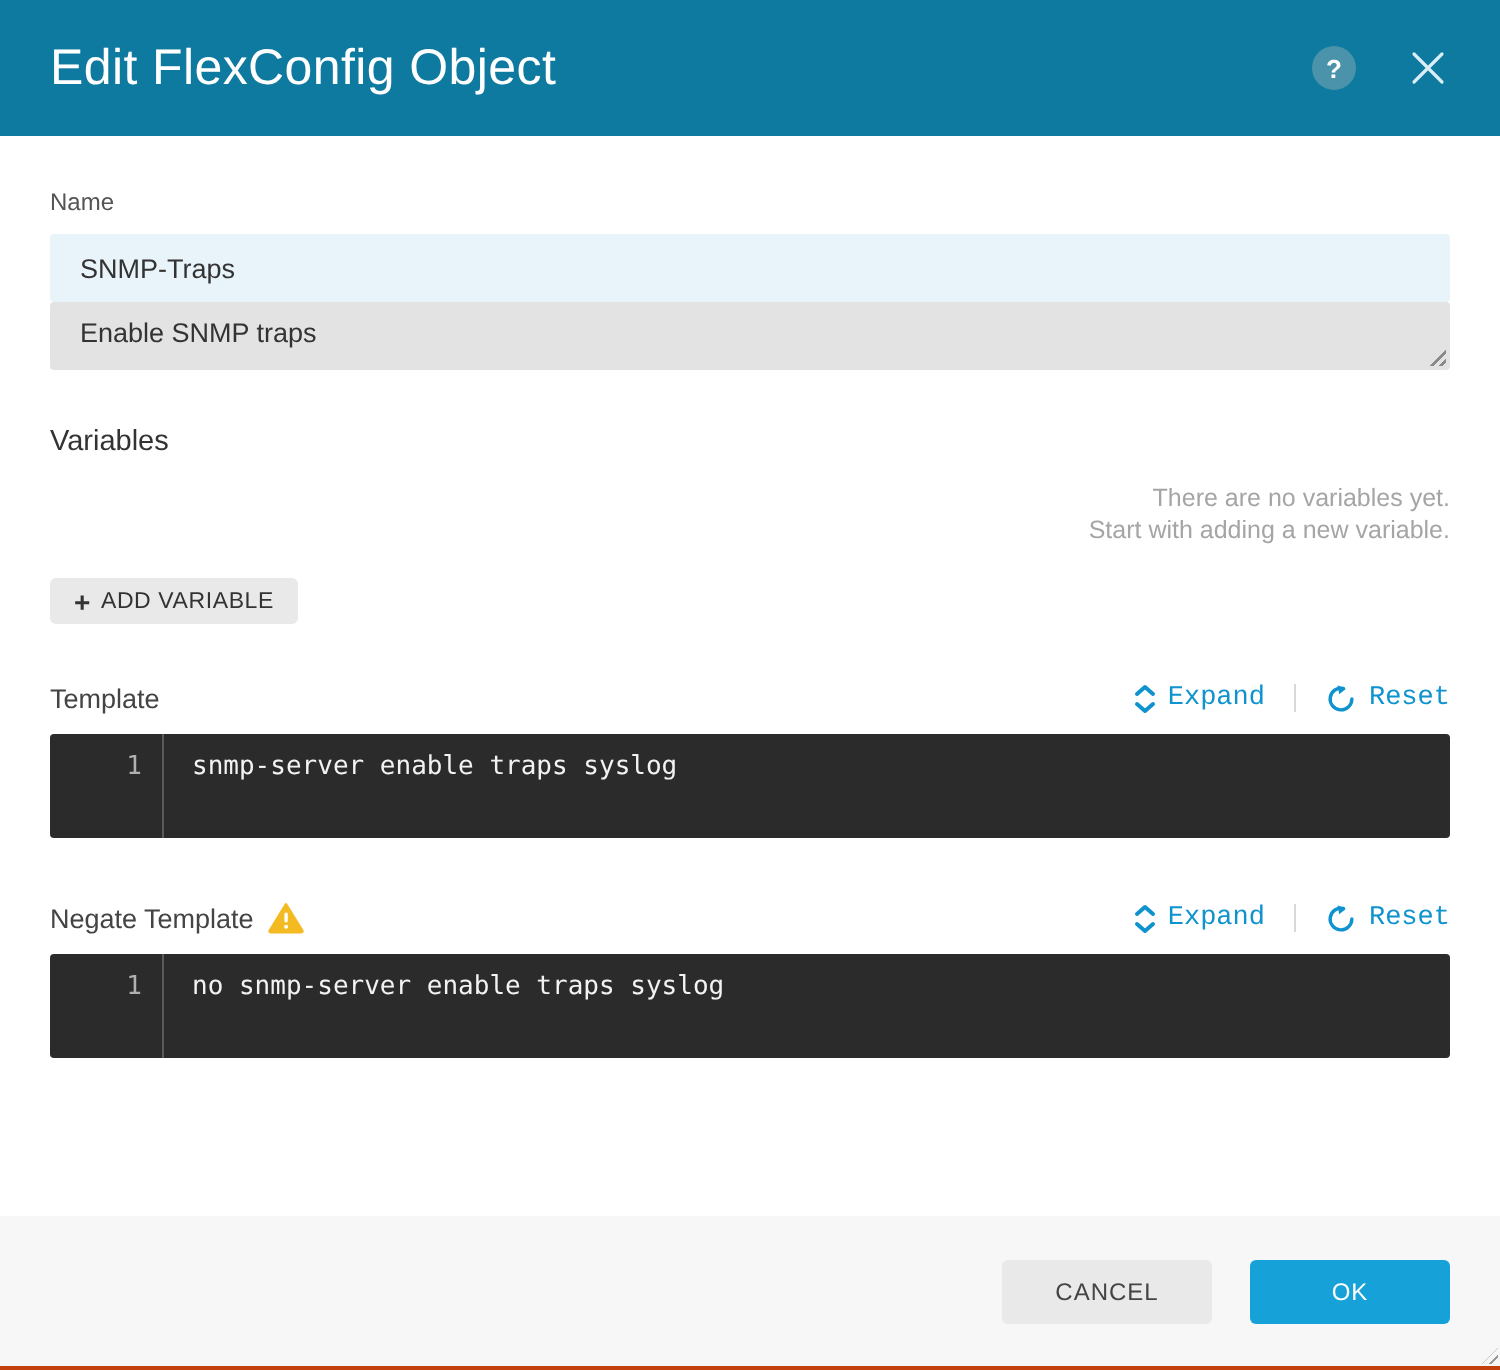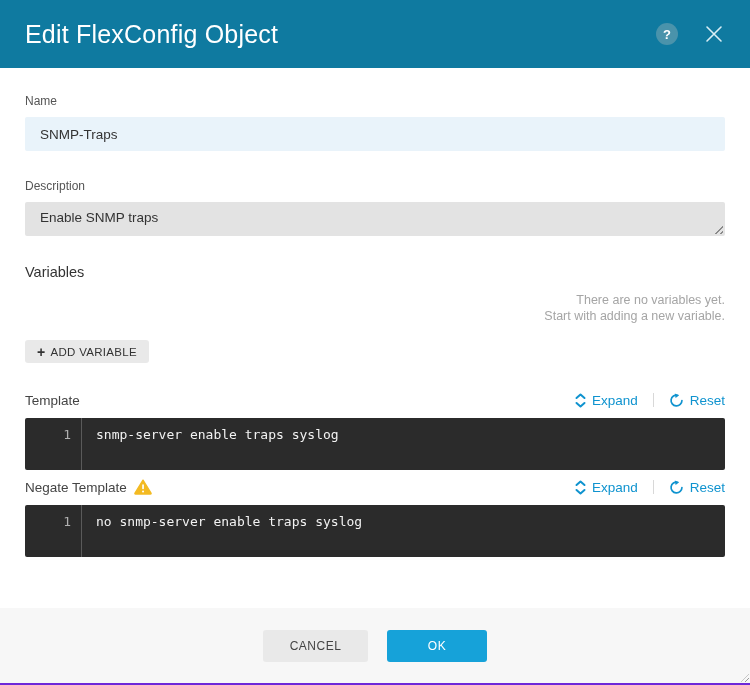--- a/index.html
+++ b/index.html
@@ -84,21 +84,21 @@
   
   .tpl-row {
     margin-top: 30px;
     display: flex; align-items: center;
   }
   .tpl-label {
     font-size: 13.5px; color: #444; flex: 1 1 auto;
     display: flex; align-items: center;
   }
   .warn-icon { margin-left: 7px; display: inline-flex; }
-  .tpl-actions { display: flex; align-items: flex-start; }
+  .tpl-actions { display: flex; align-items: flex-start; font-family: Liberation Mono, monospace; }
   .tpl-link {
     display: inline-flex; align-items: center;
     color: #0f93cf; font-size: 13.5px; cursor: pointer; text-decoration: none;
   }
   .tpl-link svg { margin-right: 6px; }
   .action-divider {
     width: 1px; height: 14px; background: #d8d8d8; margin: 0 15px;
   }
   .code-editor {
     margin-top: 10px; height: 52px;
@@ -113,22 +113,22 @@
     padding: 9px 10px 0 0;
   }
   .code-area {
     flex: 1 1 auto; color: #f2f2f2;
     padding: 9px 0 0 14px; white-space: pre;
   }
   
   .dlg-footer {
     flex: 0 0 77px; margin-top: 22px;
     background: #f7f7f7;
-    border-bottom: 2px solid #6d28d9;
-    display: flex; align-items: center; justify-content: center;
+    border-bottom: 2px solid #c2410c;
+    display: flex; align-items: center; justify-content: flex-end;
     padding: 0 25px;
     position: relative;
   }
   .btn {
     height: 32px; border: none; border-radius: 3px;
     font-family: "Liberation Sans", sans-serif;
     font-size: 12px; letter-spacing: 0.5px; cursor: pointer;
   }
   .btn-cancel { width: 105px; background: #e9e9e9; color: #444; margin-right: 19px; }
   .btn-ok { width: 100px; background: #16a2d9; color: #fff; }
@@ -156,21 +156,20 @@
     </div>
   </div>
 
   <div class="dlg-body">
 
     
     <div class="field-label">Name</div>
     <input class="text-input" type="text" value="SNMP-Traps" style="">
 
     
-    <div class="field-label section-gap-sm">Description</div>
     <div class="desc-wrap">
       <textarea class="desc-area" style="">Enable SNMP traps</textarea>
       <div class="resize-grip"></div>
     </div>
 
     
     <div class="vars-title section-gap-sm">Variables</div>
     <div class="vars-hint">
       <div>There are no variables yet.</div>
       <div>Start with adding a new variable.</div>
@@ -200,21 +199,21 @@
           <span>Reset</span>
         </a>
       </div>
     </div>
     <div class="code-editor">
       <div class="code-gutter">1</div>
       <div class="code-area">snmp-server enable traps syslog</div>
     </div>
 
     
-    <div class="tpl-row" style="margin-top:9px">
+    <div class="tpl-row" style="margin-top:32px">
       <div class="tpl-label">
         <span>Negate Template</span>
         <span class="warn-icon">
           <svg width="18" height="16" viewBox="0 0 18 16">
             <path d="M9 1.2 L17 14.2 Q17.4 15 16.4 15 L1.6 15 Q0.6 15 1 14.2 Z" fill="#f3ba22" stroke="#f3ba22" stroke-width="1.4" stroke-linejoin="round"></path>
             <rect x="8.2" y="5.2" width="1.7" height="5" rx="0.8" fill="#ffffff"></rect>
             <circle cx="9.05" cy="12.4" r="1" fill="#ffffff"></circle>
           </svg>
         </span>
       </div>

